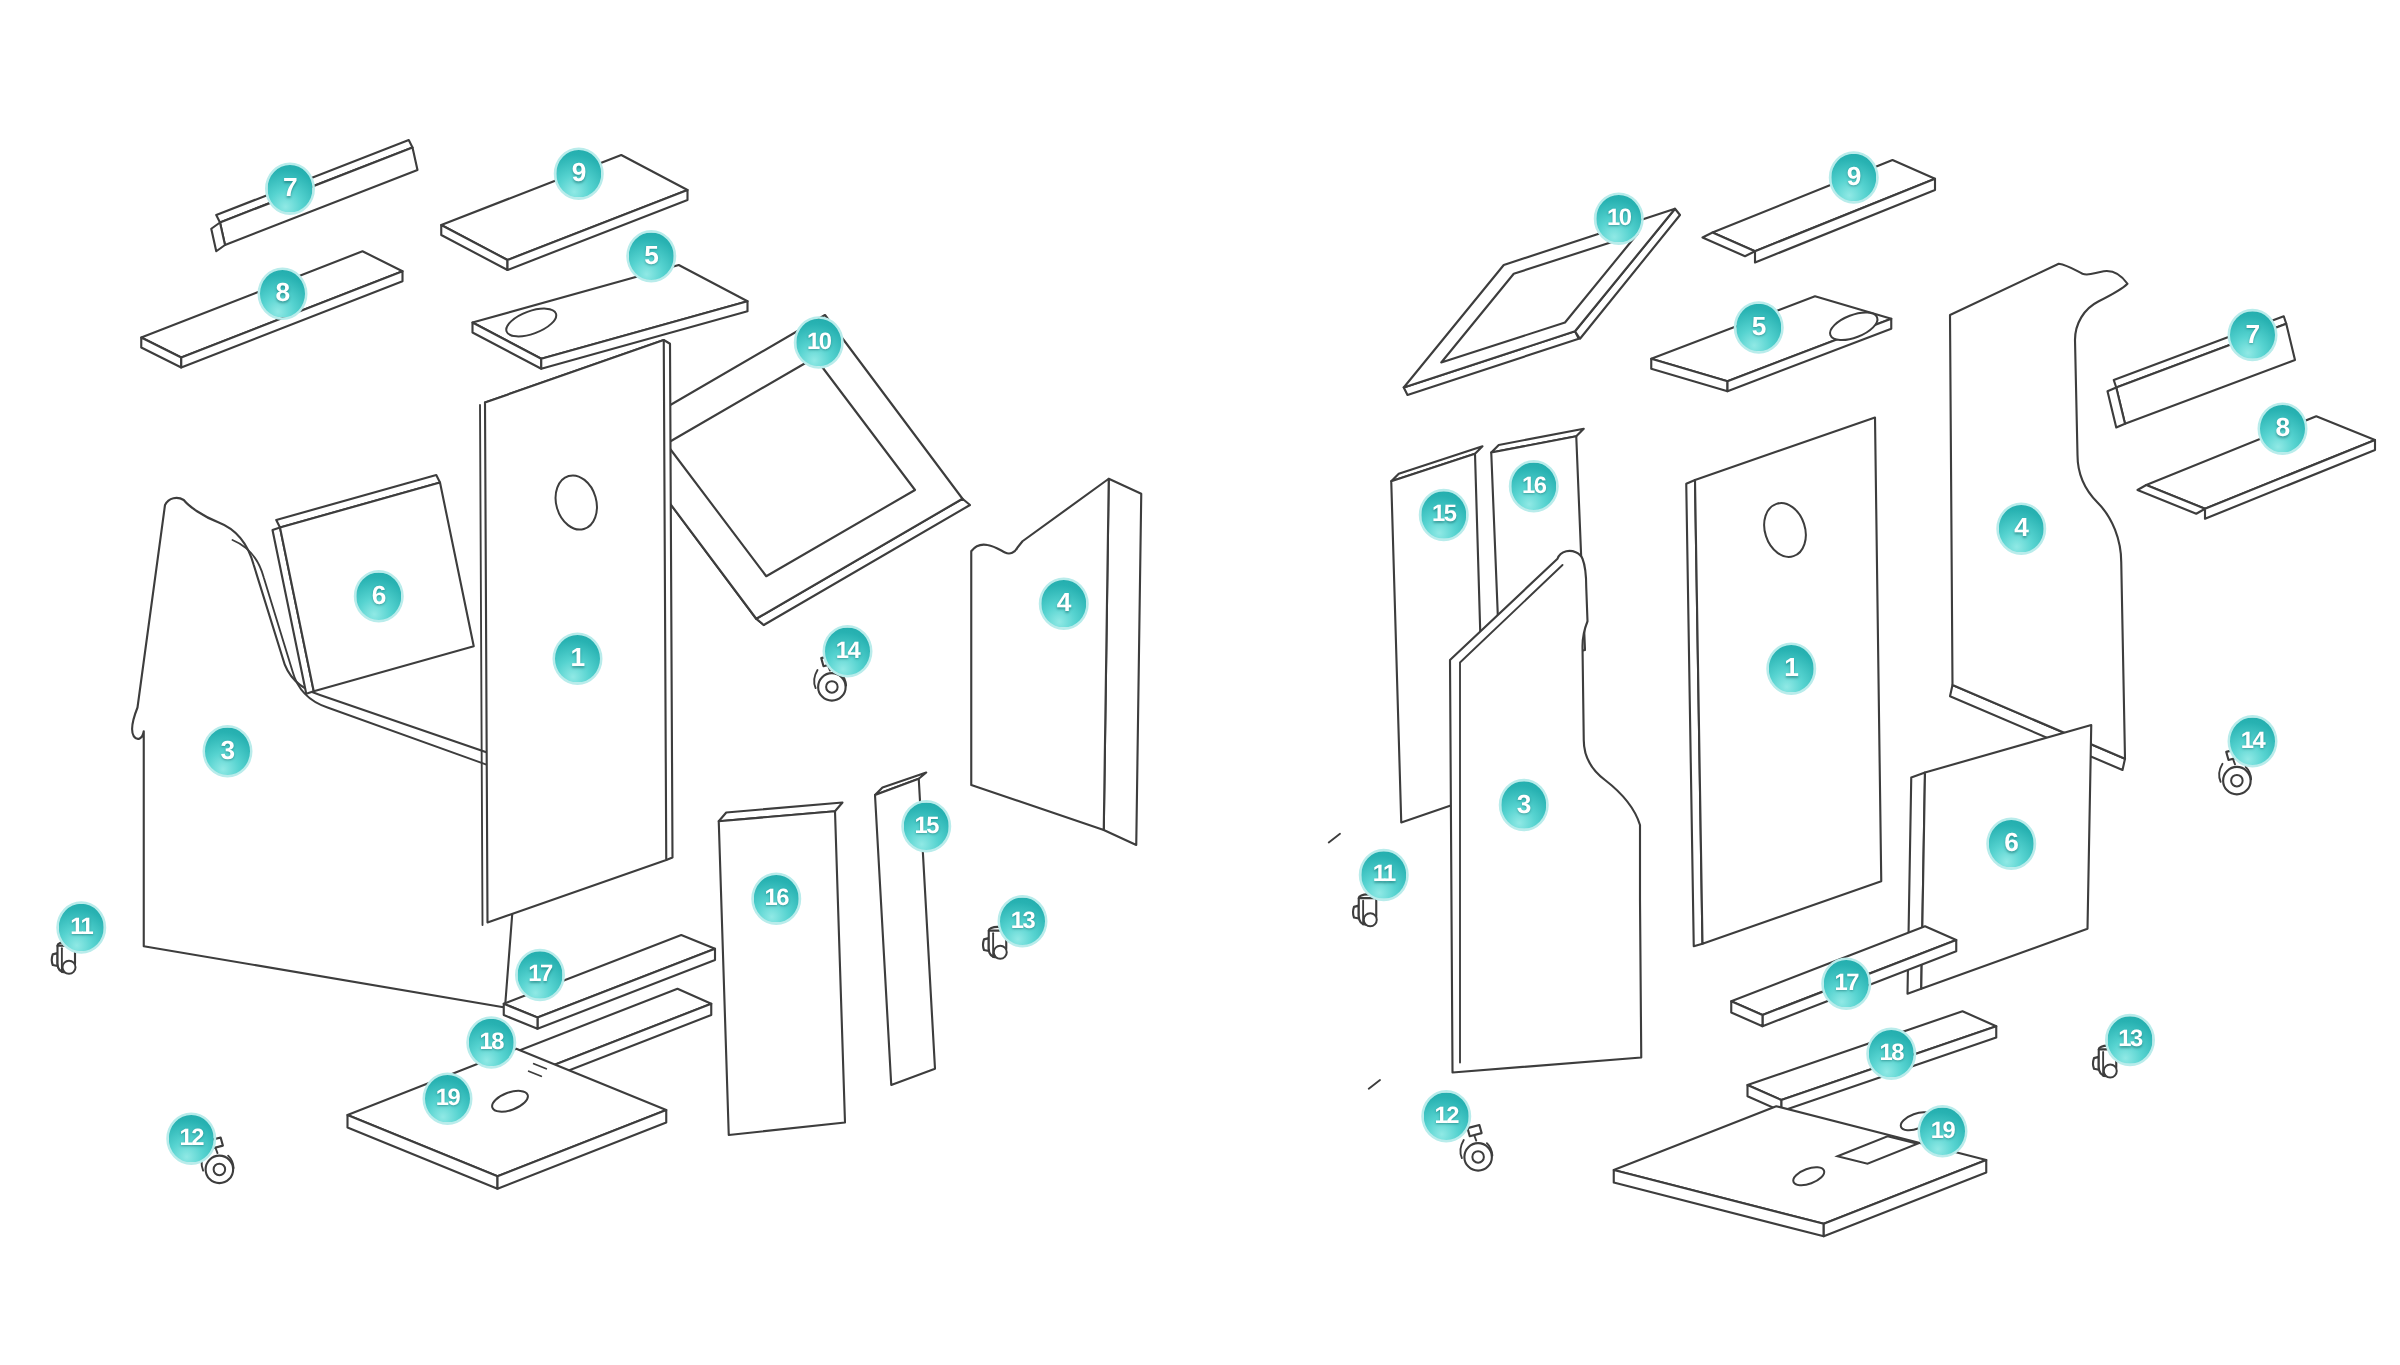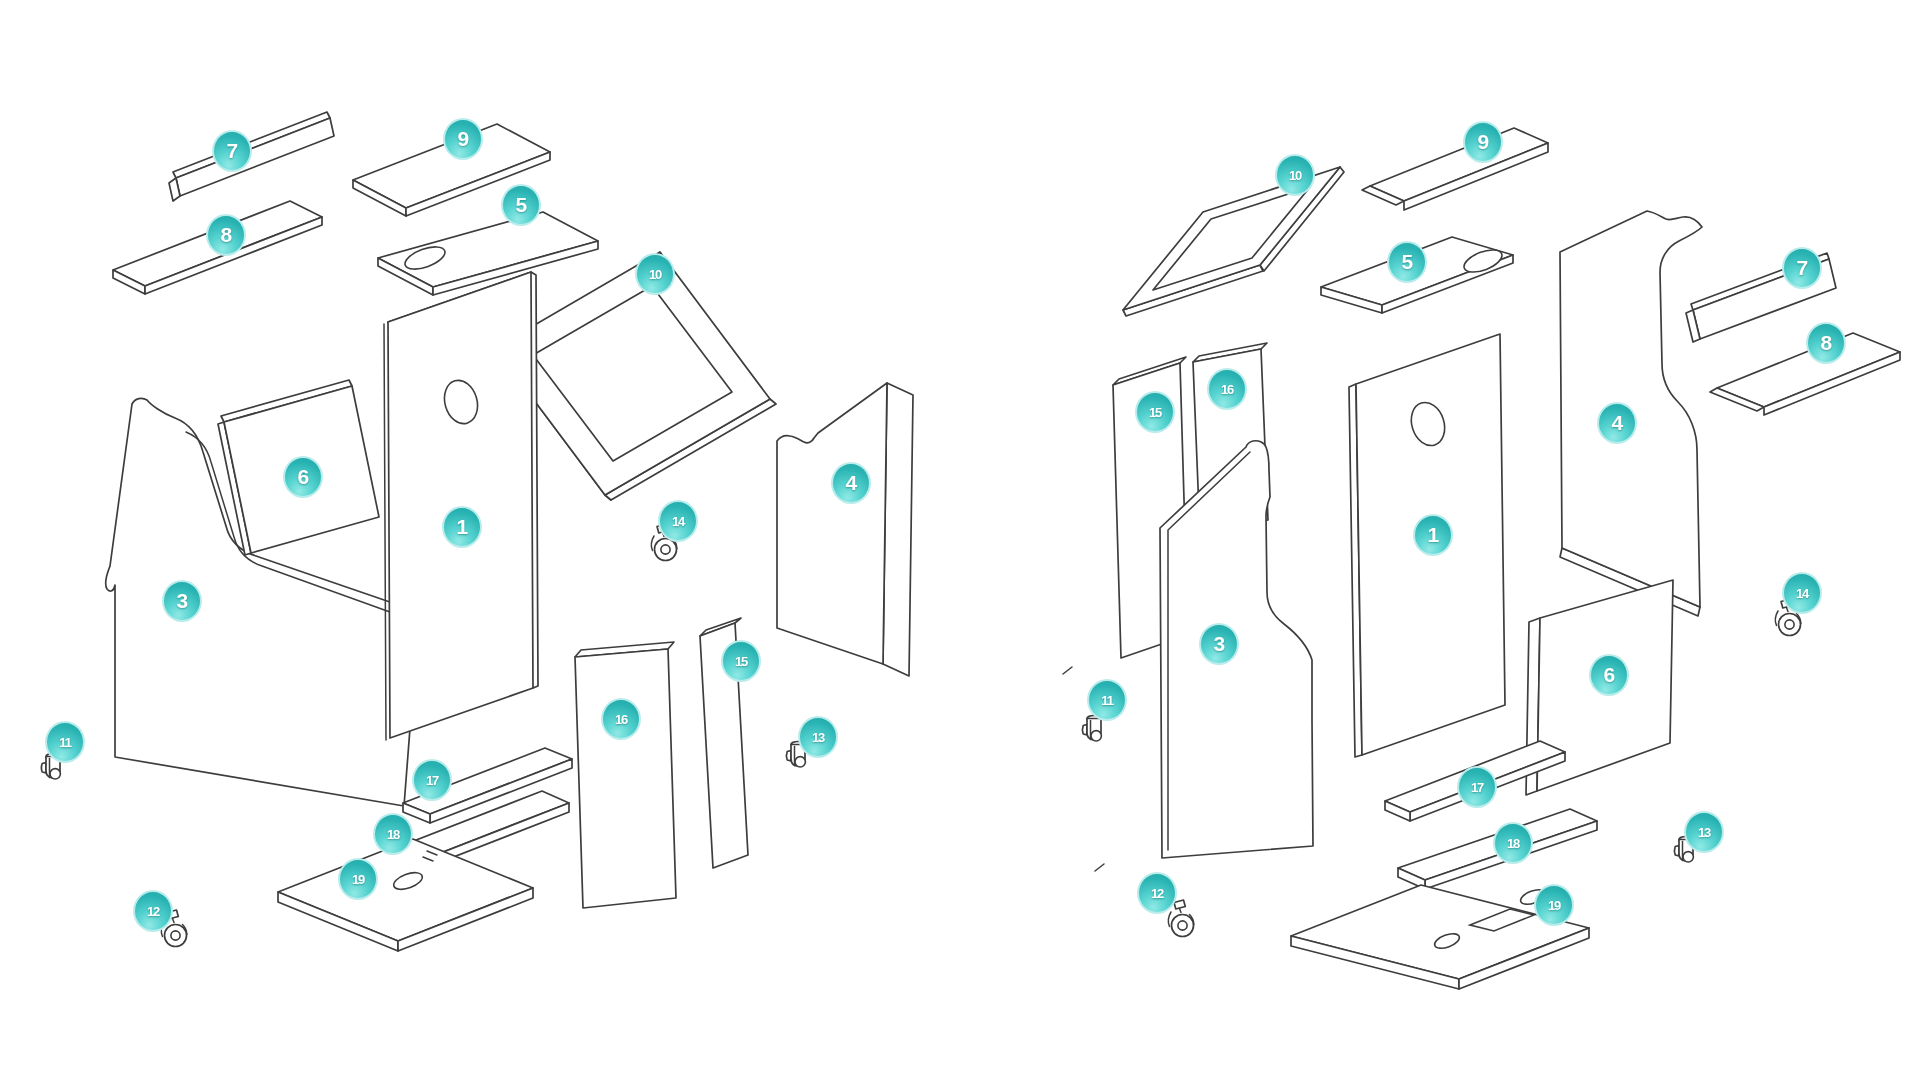--- a/index.html
+++ b/index.html
@@ -24,21 +24,21 @@
     border: 2px solid #b9eceb;
     box-sizing: border-box;
     display: flex; align-items: center; justify-content: center;
     color: #ffffff;
     font-weight: bold;
     font-size: 21px;
     letter-spacing: -0.5px;
     text-shadow: 0 1px 2px rgba(0, 80, 80, 0.45);
     transform: translate(-50%, -50%);
   }
-  .badge.two { font-size: 13px; letter-spacing: -1.2px; }
+  .badge.two { font-size: 19px; letter-spacing: -1.2px; }
 </style>
 </head>
 <body>
 
 <div id="stage">
   <svg id="parts-svg" width="1920" height="1092" viewBox="0 0 1920 1092">
     <defs>
       <g id="caster-front">
         <path class="part" d="M -7 -5.5 L -10.8 -4.5 Q -12.4 0 -10.8 4 L -7 4.8 Z"></path>
         <ellipse class="part" cx="0" cy="-11.5" rx="7" ry="3"></ellipse>

